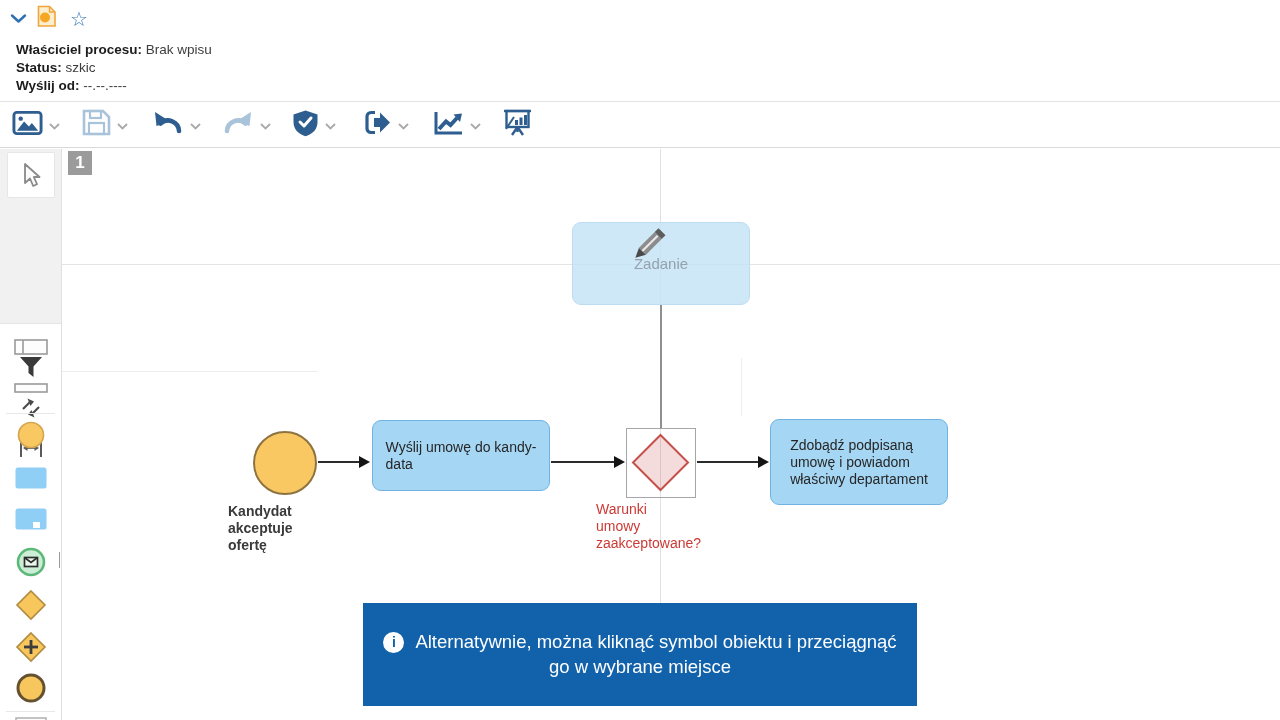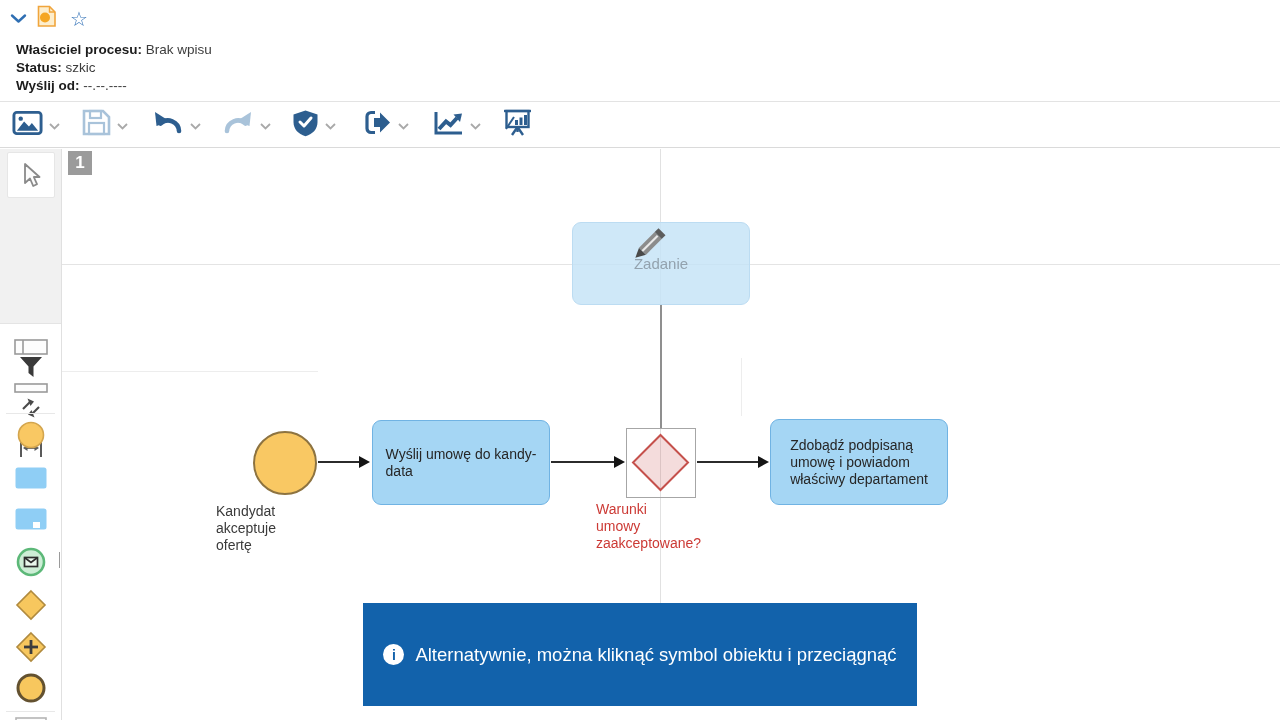--- a/index.html
+++ b/index.html
@@ -43,31 +43,31 @@
   .connector-v{position:absolute;left:659.5px;top:305px;width:2px;height:123px;background:#8f8f8f;z-index:2;}
   
   .node-label{white-space:pre-line;text-align:left;}
   .ghost-task{
     position:absolute;left:572px;top:222px;width:178px;height:83px;border-radius:9px;
     background:rgba(197,227,247,.82);border:1px solid #bcdcf2;box-sizing:border-box;z-index:3;
     display:flex;align-items:center;justify-content:center;font-size:15px;color:#93a2ae;cursor:grabbing;
   }
   .pencil{position:absolute;left:630px;top:222px;z-index:4;}
   .bpmn-task{
-    position:absolute;width:178px;height:85px;border-radius:9px;background:#a5d6f4;border:1.5px solid #70b3e3;
+    position:absolute;width:178px;height:71px;border-radius:9px;background:#a5d6f4;border:1.5px solid #70b3e3;
     box-sizing:border-box;display:flex;align-items:center;justify-content:center;
     font-size:14px;line-height:17px;color:#262626;z-index:3;cursor:pointer;
   }
   .task-send{left:372px;top:420px;}
   .task-get{left:770px;top:419px;height:86px;}
   .start-event{
     position:absolute;left:253px;top:431px;width:64px;height:64px;border-radius:50%;
     background:#f9c863;border:2.5px solid #8d7340;box-sizing:border-box;z-index:3;cursor:pointer;
   }
-  .start-label{position:absolute;left:216px;top:503px;width:110px;font-size:14px;line-height:17px;color:#3a3a3a;z-index:3;}
+  .start-label{position:absolute;left:228px;top:503px;width:110px;font-size:14px;line-height:17px;color:#3a3a3a;z-index:3;font-weight:bold;}
   .gw-square{position:absolute;left:626px;top:428px;width:70px;height:70px;border:1.5px solid #a6a6a6;box-sizing:border-box;z-index:3;cursor:pointer;}
   .gw-label{position:absolute;left:596px;top:501px;width:130px;font-size:14px;line-height:17px;color:#cc3a35;z-index:3;}
   
   .arrow{position:absolute;height:2px;background:#2b2b2b;z-index:2;}
   .arrow::after{content:"";position:absolute;right:-11px;top:-5.5px;width:0;height:0;
     border-left:11px solid #141414;border-top:6px solid transparent;border-bottom:6px solid transparent;}
   .arrow-1{left:318px;top:461px;width:41px;}
   .arrow-2{left:551px;top:461px;width:63px;}
   .arrow-3{left:697px;top:461px;width:61px;}
   
@@ -398,13 +398,14 @@
   <span class="node-label">Zdobądź podpisaną
 umowę i powiadom
 właściwy departament</span>
 </div>
 
 <div class="banner">
   <div class="banner-row1">
     <span class="info-dot">i</span>
     <span>Alternatywnie, można kliknąć symbol obiektu i przeciągnąć</span>
   </div>
+  <div class="banner-row2">go w wybrane miejsce</div>
 </div>
 
 </body></html>

